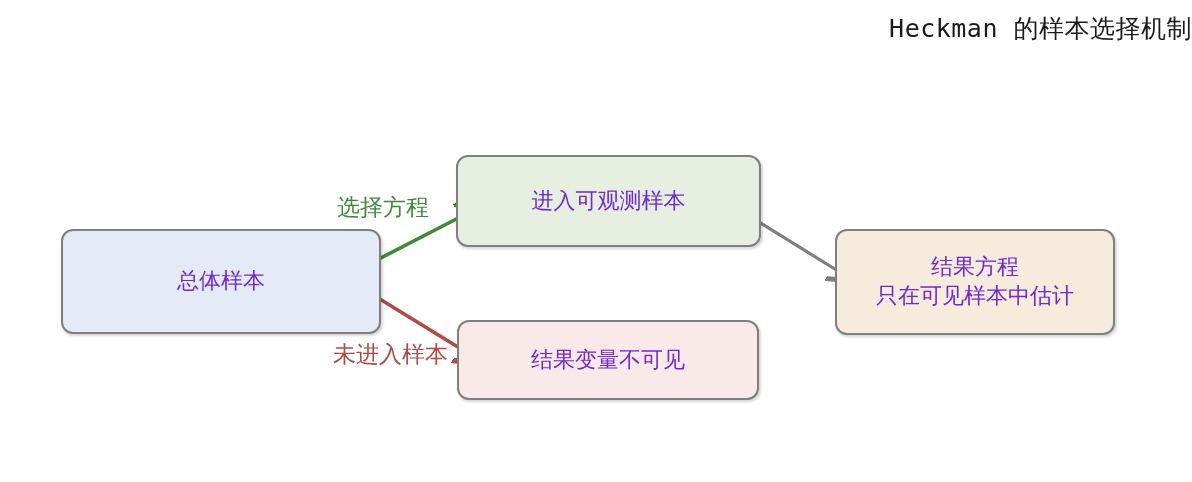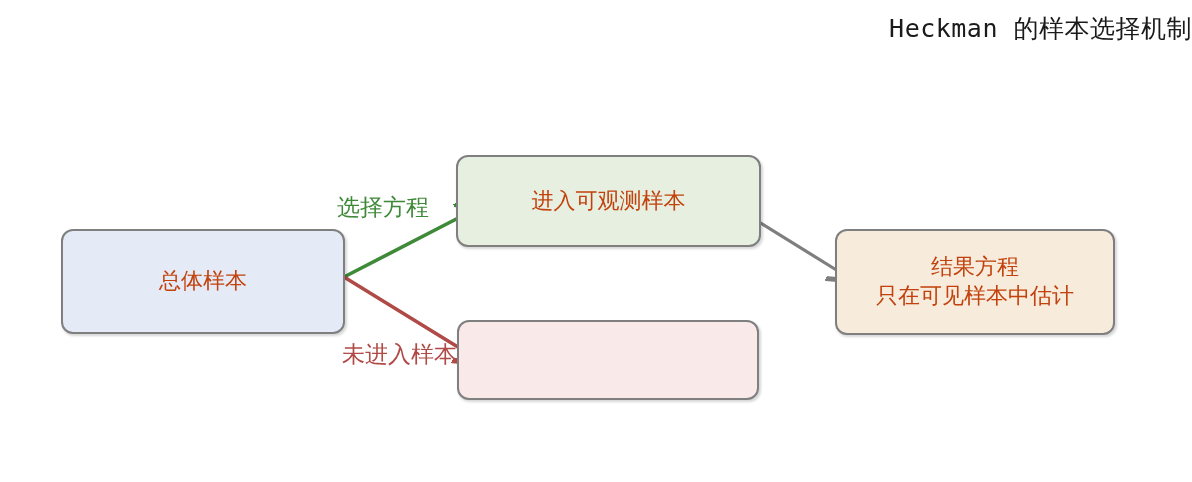--- a/index.html
+++ b/index.html
@@ -32,21 +32,21 @@
   .node {
     position: absolute;
     box-sizing: border-box;
     border: 2.2px solid #7f7f7f;
     border-radius: 12px;
     display: flex;
     flex-direction: column;
     align-items: center;
     justify-content: center;
     text-align: center;
-    color: #c2410c;
+    color: #6d28d9;
     font-size: 22px;
     line-height: 1.30;
     box-shadow: 1.5px 2px 2.5px rgba(0,0,0,0.16);
   }
   .node .line1 { white-space: nowrap; }
   .node .line2 { white-space: nowrap; }
   .mathvar {
     font-family: "DejaVu Serif", "Liberation Serif", serif;
     font-style: italic;
     font-size: 22px;
@@ -62,21 +62,21 @@
     font-style: normal;
     font-size: 22px;
   }
   .paren {
     font-family: "DejaVu Serif", "Liberation Serif", serif;
     font-style: normal;
     font-size: 23px;
   }
 
   #node-population {
-    left: 61px;  top: 229px;  width: 284px; height: 105px;
+    left: 61px;  top: 229px;  width: 320px; height: 105px;
     background: #e4ebf7;
   }
   #node-selected {
     left: 456px; top: 155px;  width: 305px; height: 92px;
     background: #e6efe0;
   }
   #node-unselected {
     left: 457px; top: 320px;  width: 302px; height: 80px;
     background: #fae9e9;
   }
@@ -89,21 +89,21 @@
   .edge-label {
     position: absolute;
     font-size: 23px;
     white-space: nowrap;
   }
   #label-selection {
     left: 337px; top: 192px;
     color: #3f8a38;
   }
   #label-nonselection {
-    left: 342px; top: 339px;
+    left: 333px; top: 339px;
     color: #b04a46;
   }
 
   svg.edges {
     position: absolute;
     left: 0; top: 0;
     width: 1192px;
     height: 482px;
     overflow: visible;
   }
@@ -137,20 +137,21 @@
 
   <div class="node" id="node-population">
     <div class="line1">总体样本</div>
   </div>
 
   <div class="node" id="node-selected">
     <div class="line1">进入可观测样本</div>
   </div>
 
   <div class="node" id="node-unselected">
+    <div class="line1">结果变量不可见</div>
   </div>
 
   <div class="node" id="node-outcome">
     <div class="line1">结果方程</div>
     <div class="line2">只在可见样本中估计</div>
   </div>
 
   <div class="edge-label" id="label-selection">选择方程</div>
 
   <div class="edge-label" id="label-nonselection">未进入样本</div>

